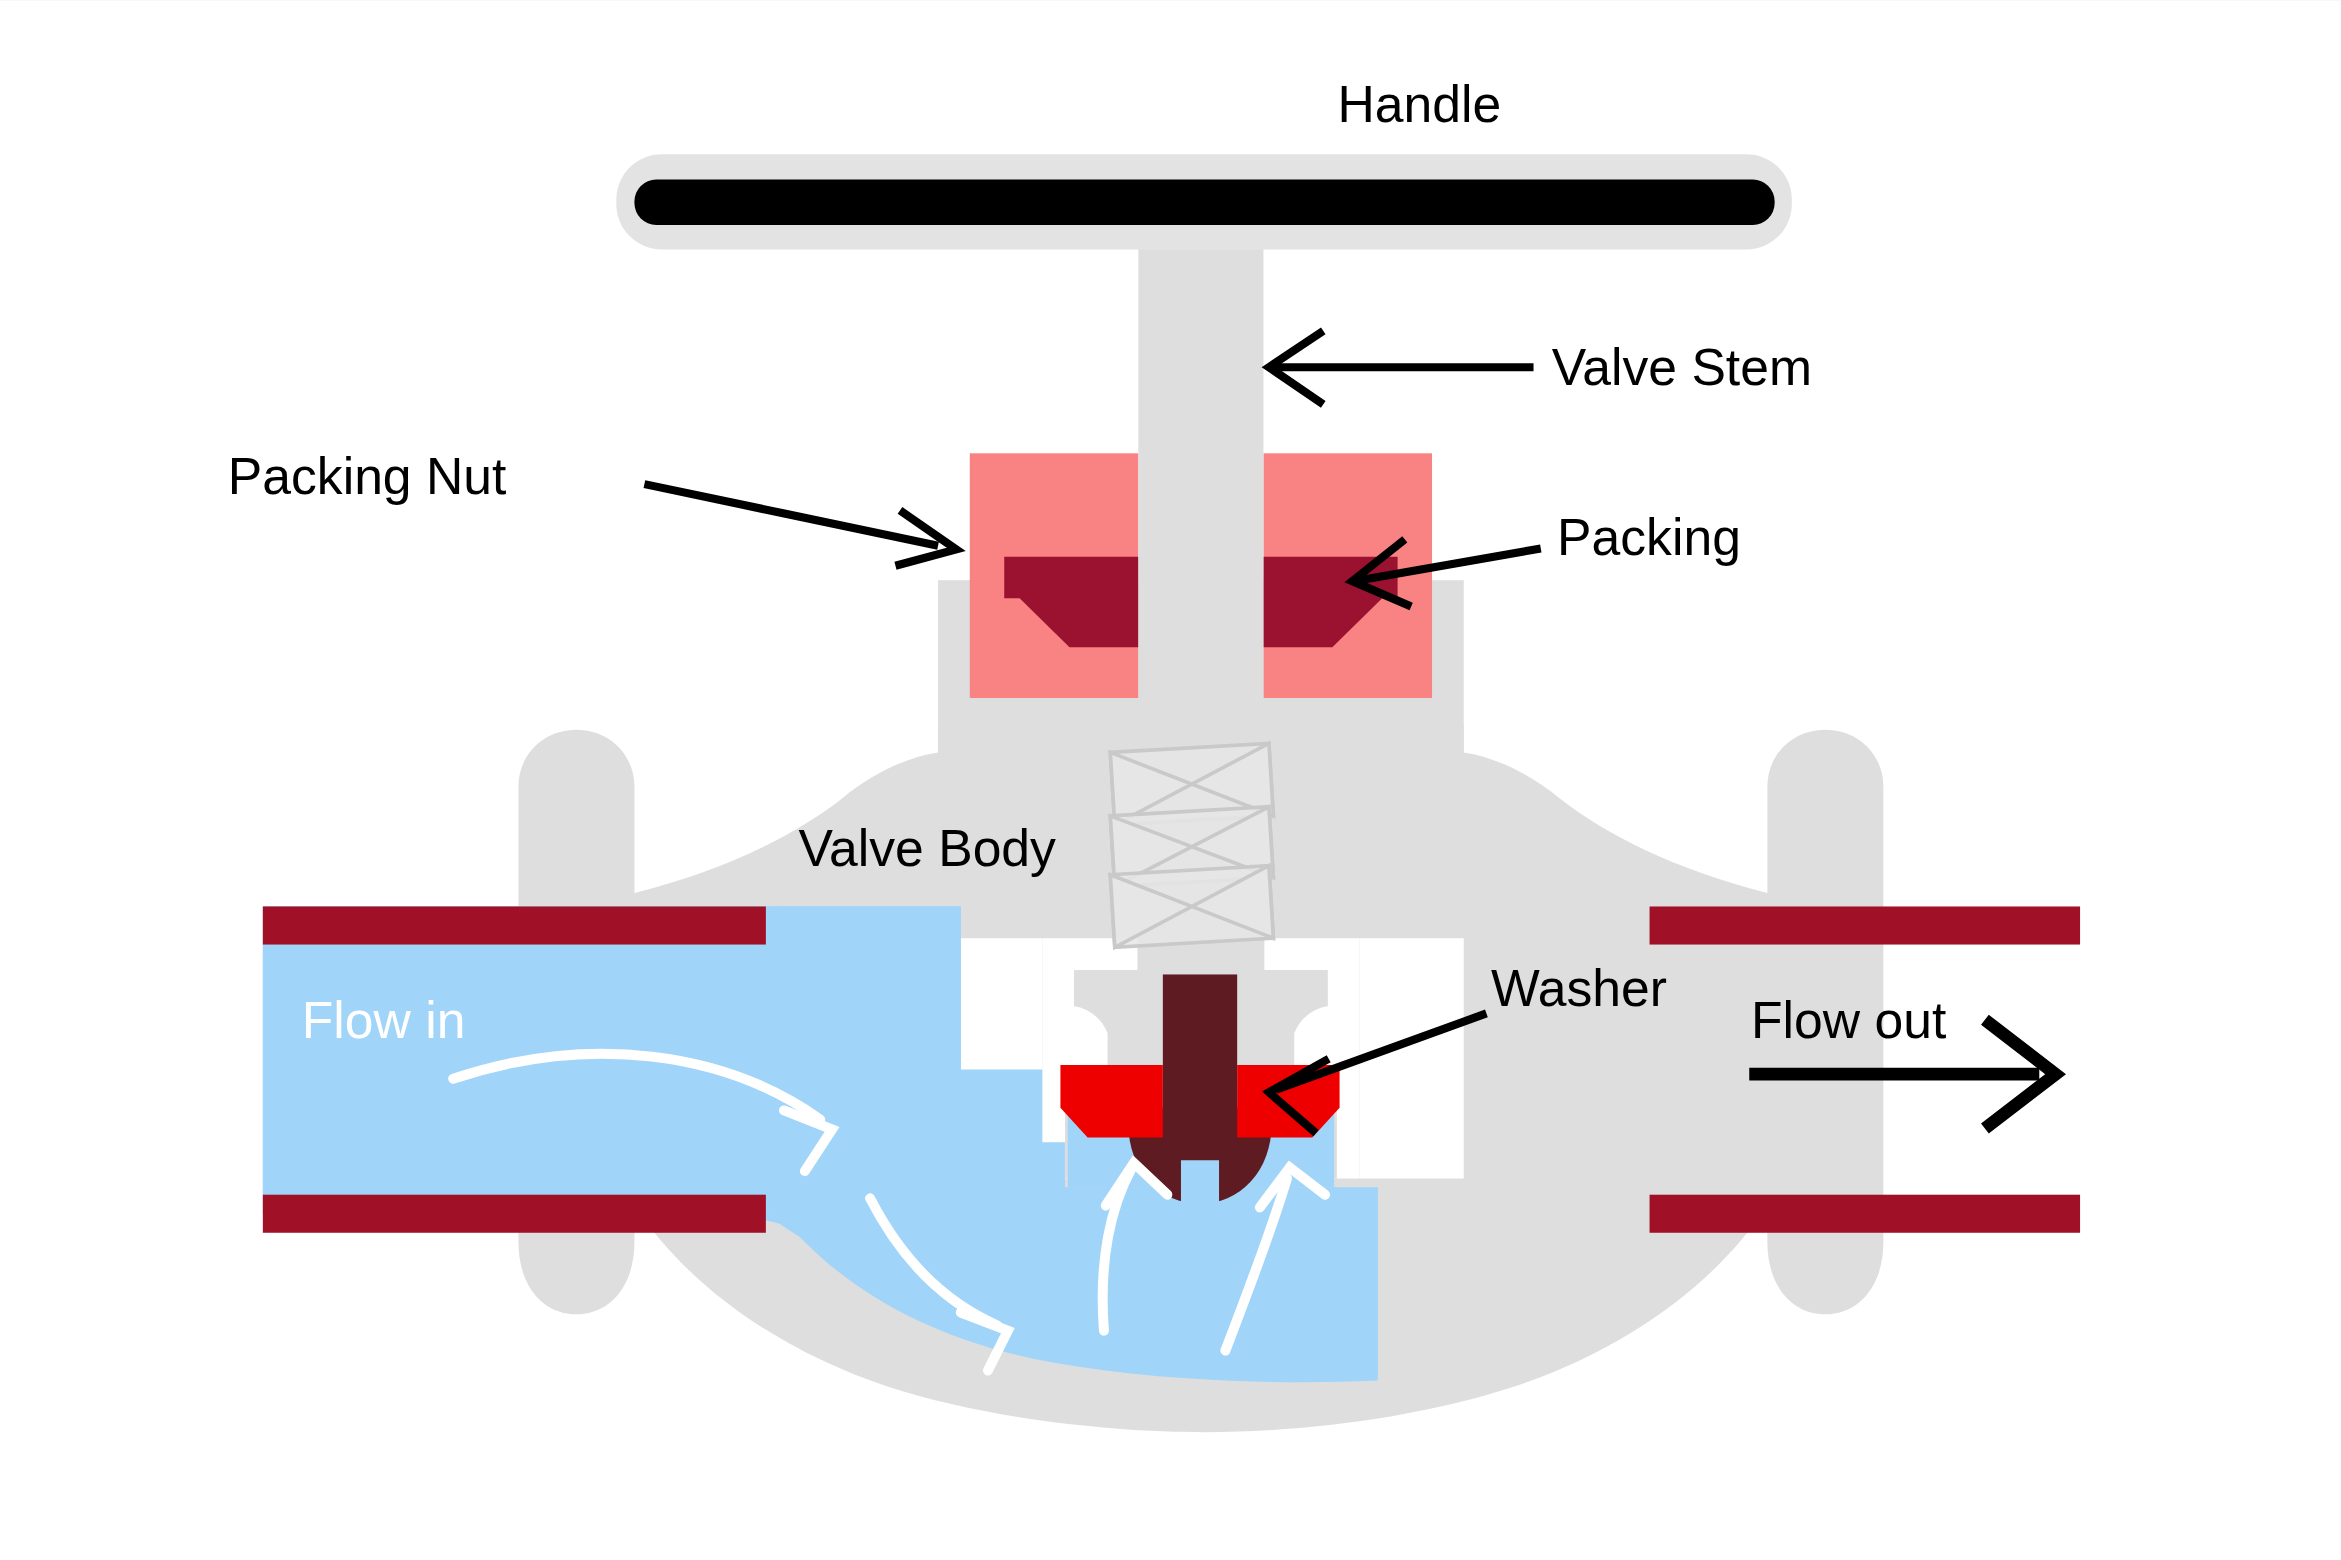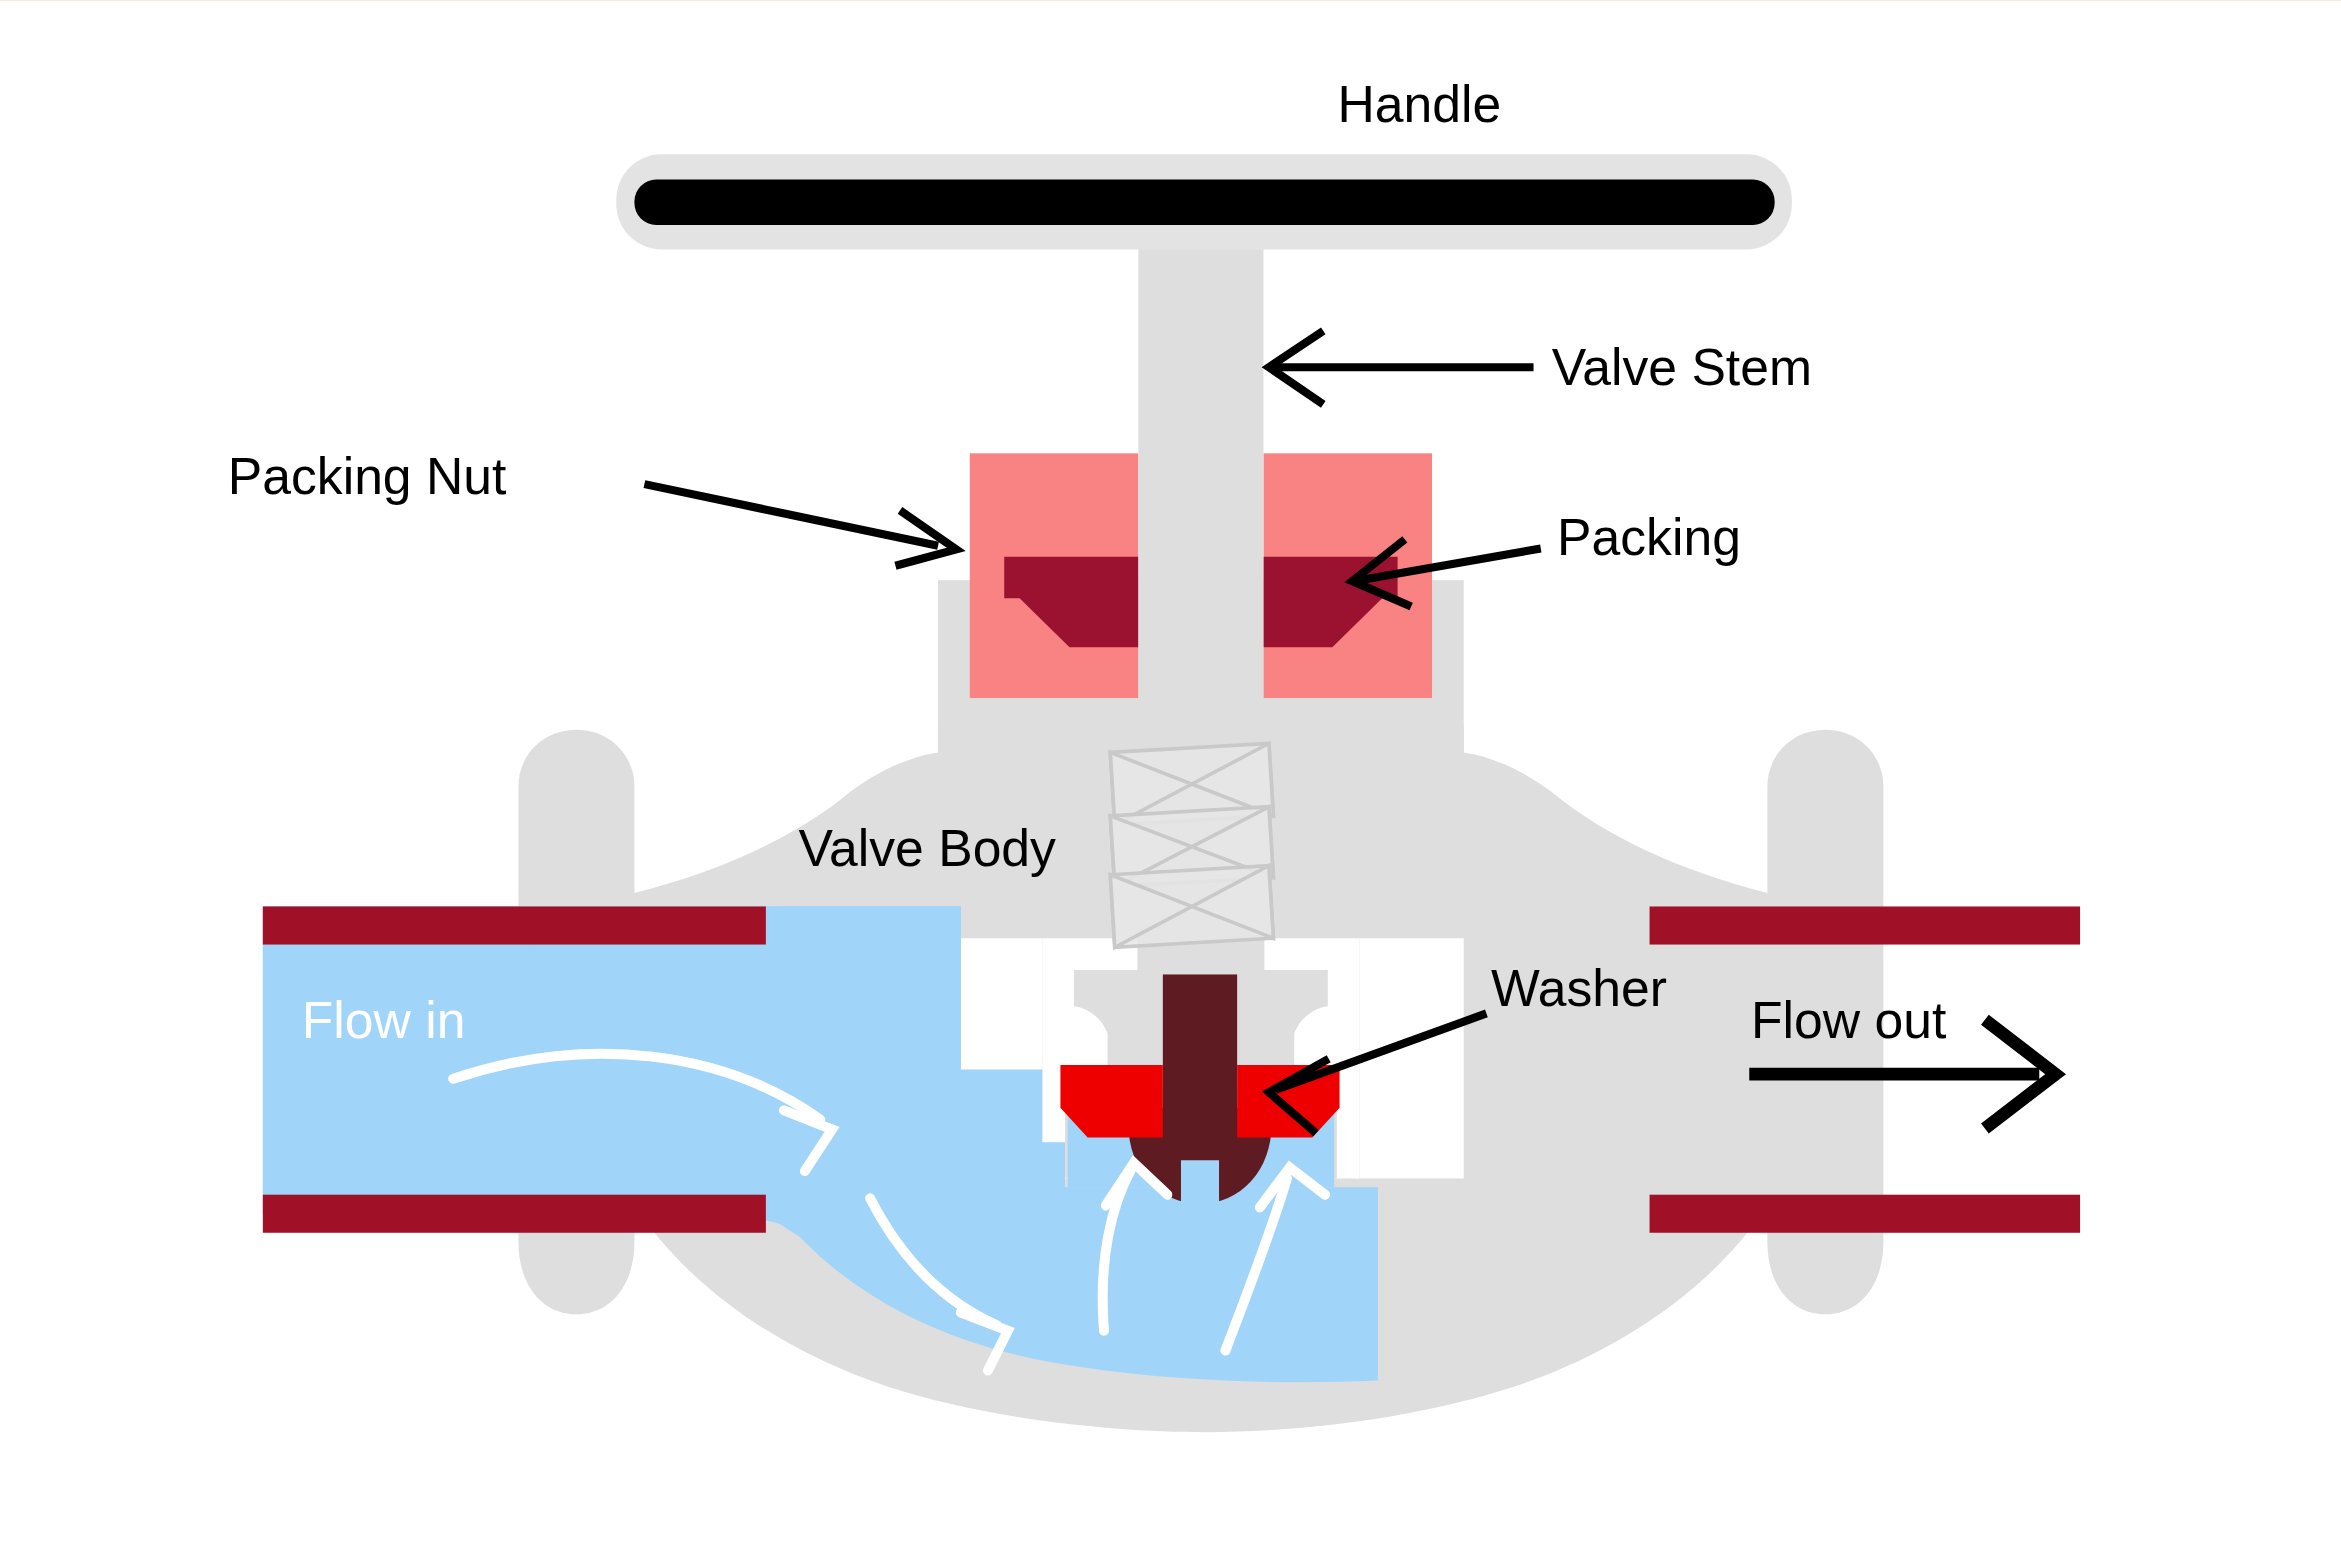--- a/index.html
+++ b/index.html
@@ -11,21 +11,21 @@
   body {
     width: 2342px;
     height: 1561px;
     font-family: "Liberation Sans", sans-serif;
     overflow: hidden;
   }
   #diagram-root {
     position: relative;
     width: 2342px;
     height: 1561px;
-    background: #c2410c;
+    background: #f0abfc;
   }
   svg#valve-svg {
     display: block;
     width: 2342px;
     height: 1561px;
   }
   .lbl {
     font-family: "Liberation Sans", sans-serif;
     font-weight: 400;
     fill: #000000;

